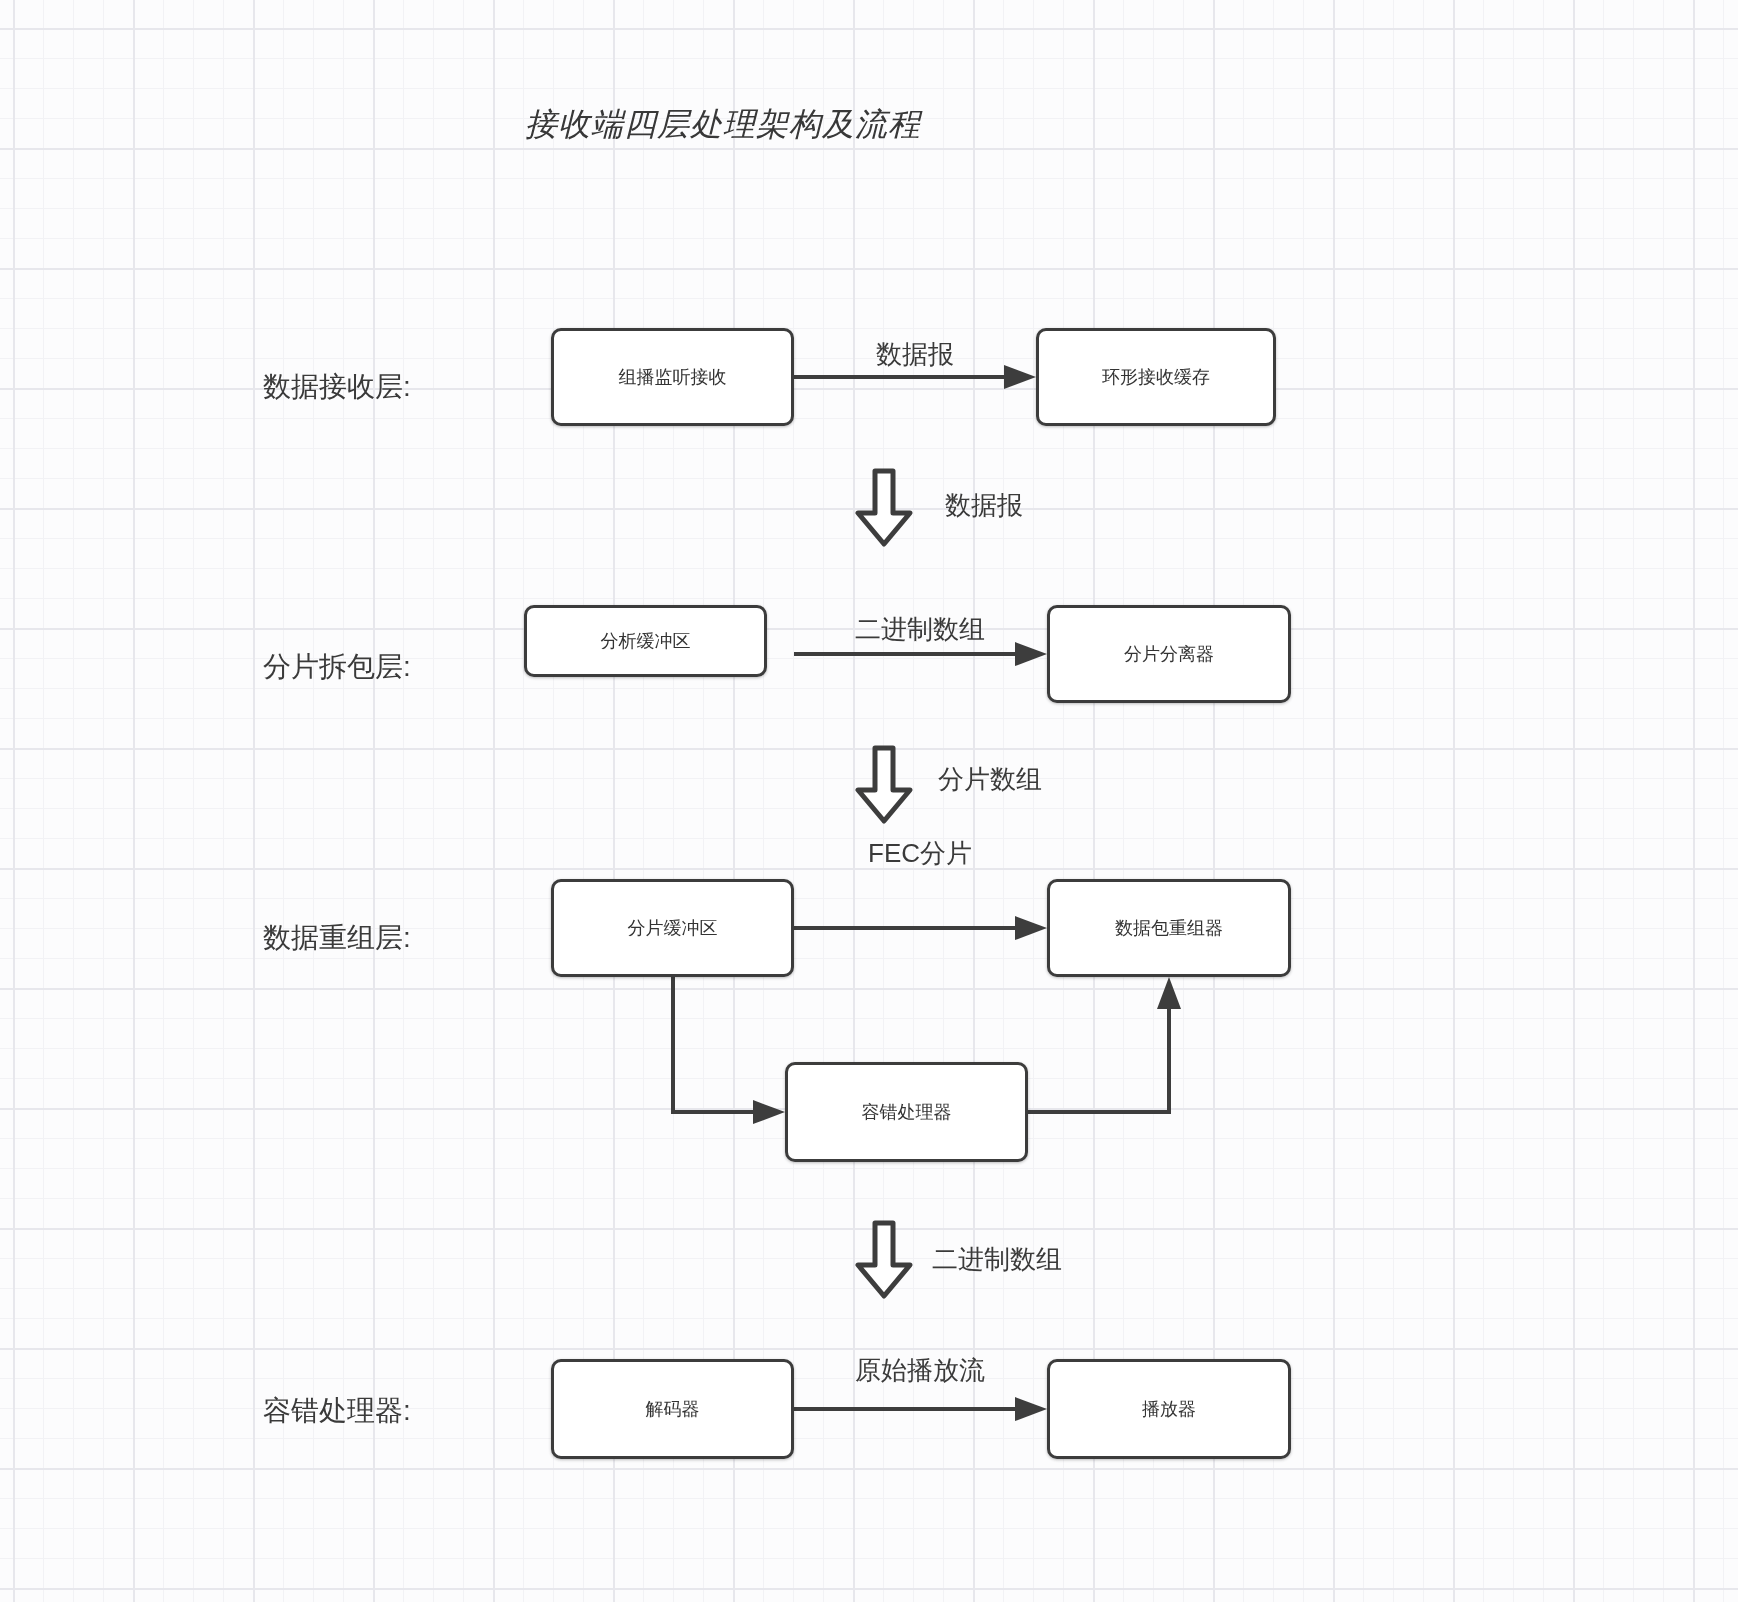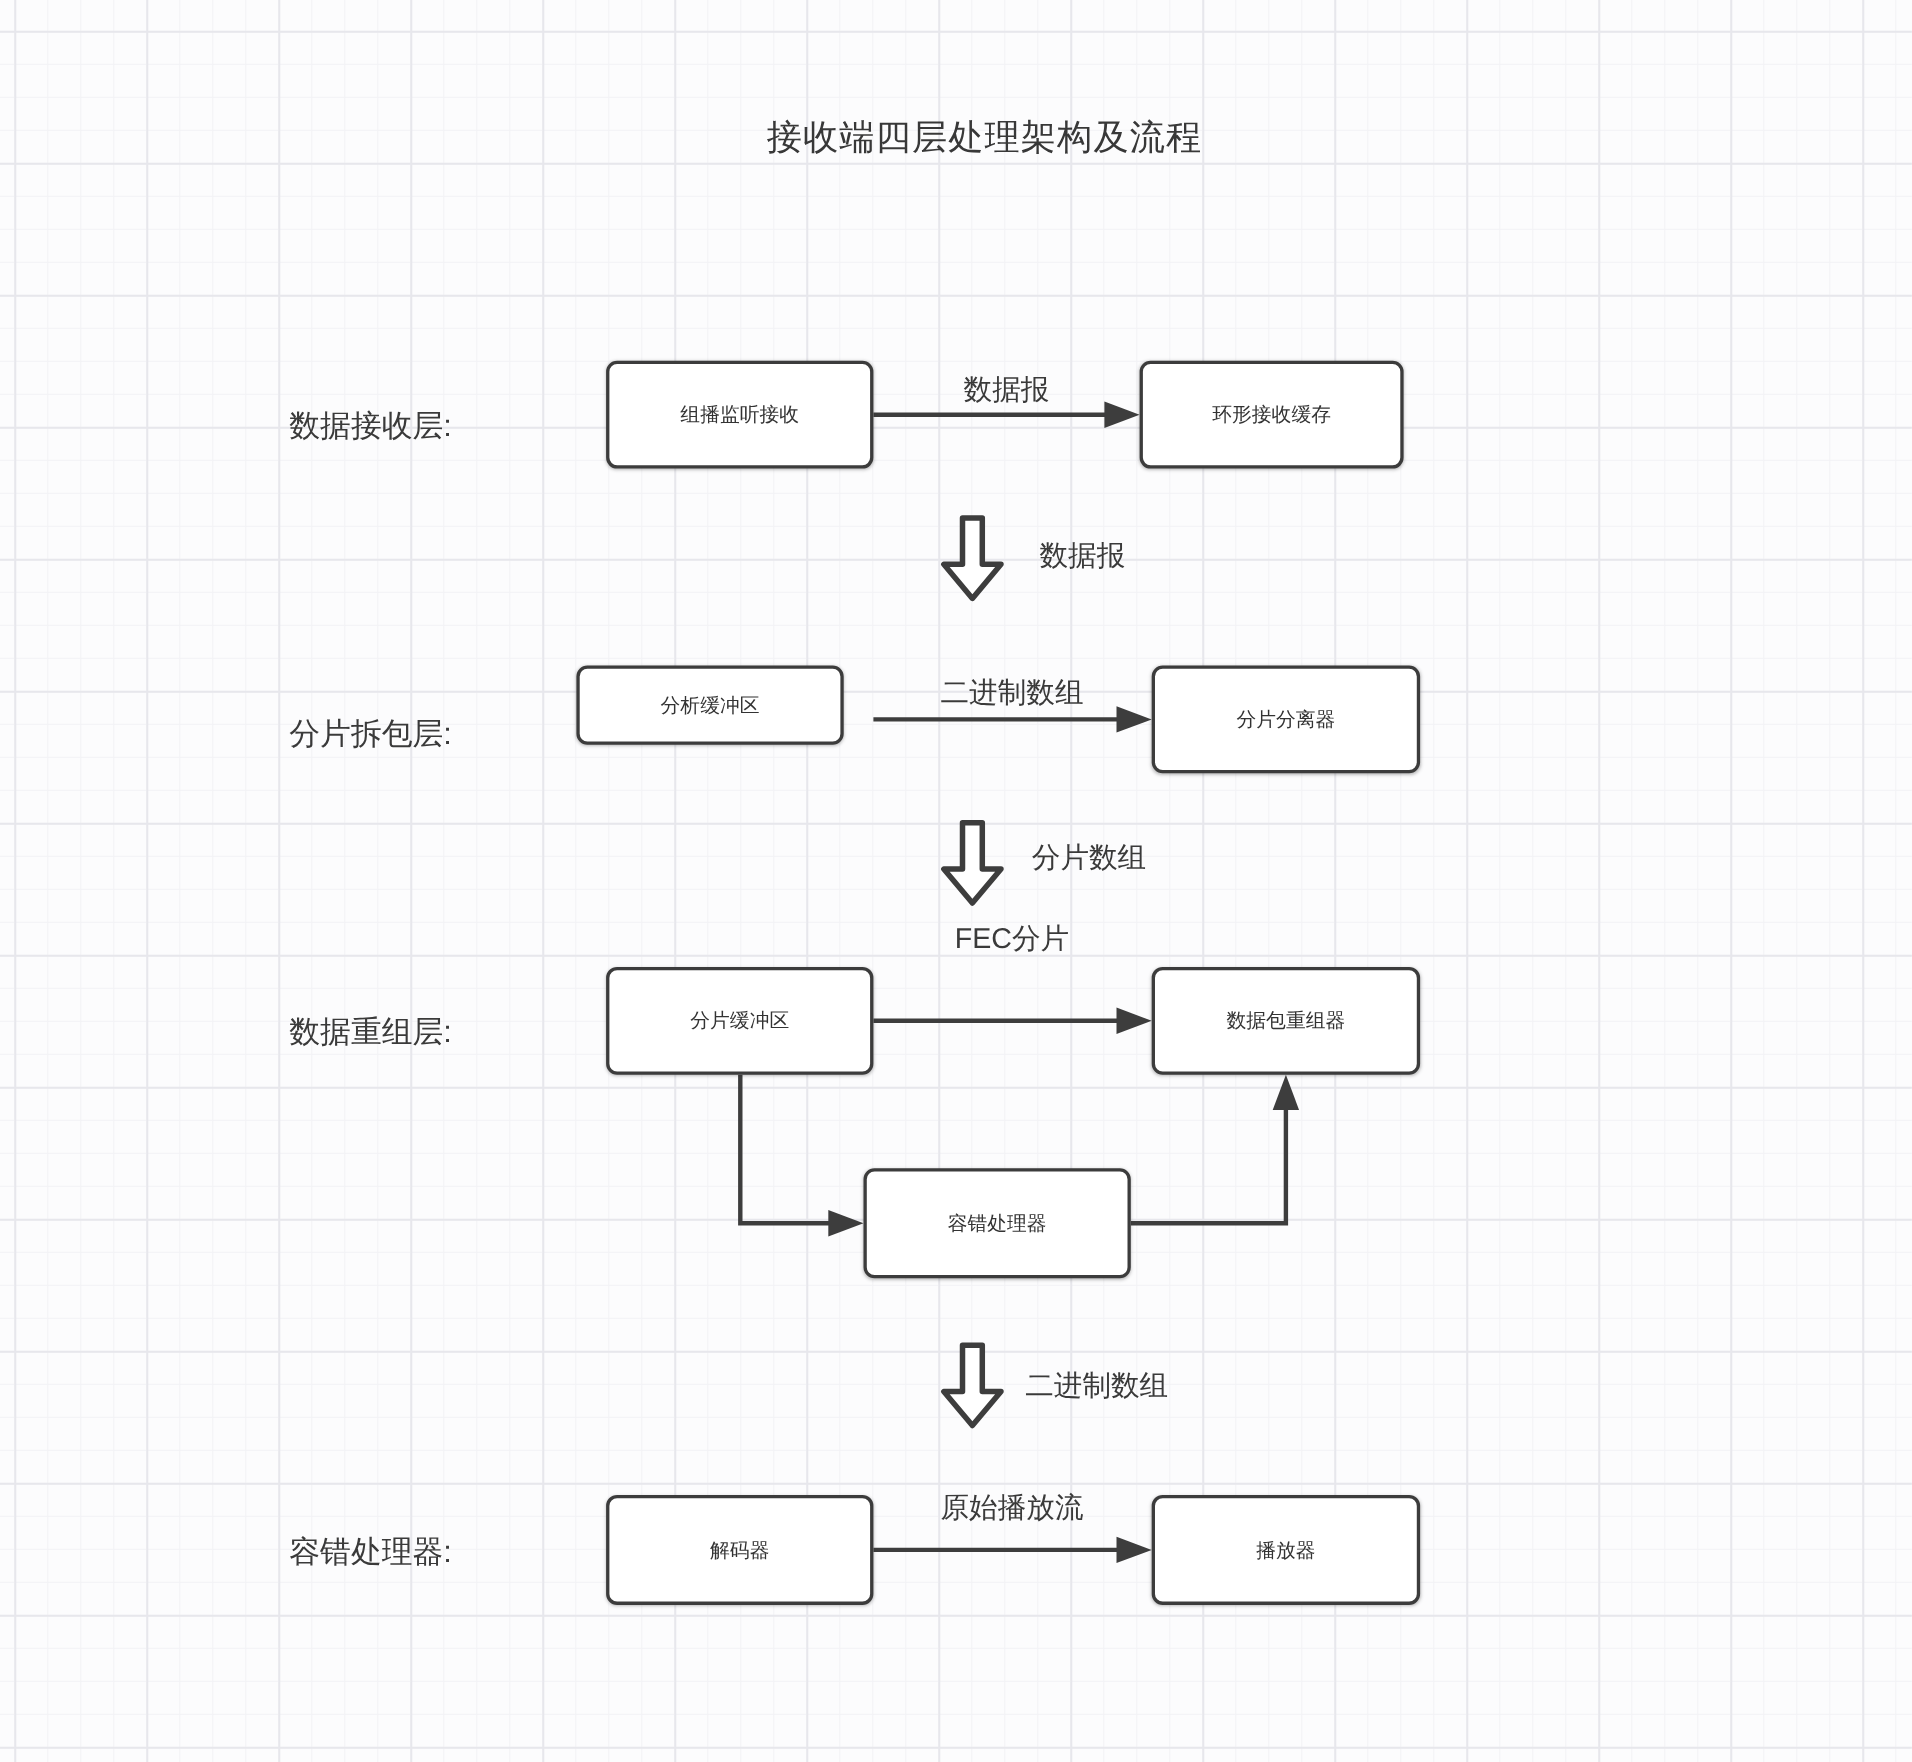--- a/index.html
+++ b/index.html
@@ -17,24 +17,25 @@
       linear-gradient(to right, #e7e7ec 2px, transparent 2px),
       linear-gradient(to bottom, #e7e7ec 2px, transparent 2px),
       linear-gradient(to right, #f2f2f5 1px, transparent 1px),
       linear-gradient(to bottom, #f2f2f5 1px, transparent 1px);
     background-size: 120px 120px, 120px 120px, 30px 30px, 30px 30px;
     background-position: 13px 28px, 13px 28px, 13px 28px, 13px 28px;
   }
   .title {
     position: absolute;
     left: 525px; top: 103px; width: 740px;
-    text-align: center;
+    text-align: left;
     font-size: 32px;
     letter-spacing: 1px;
     color: #383838;
+    font-style: italic;
   }
   .node {
     position: absolute;
     background: #ffffff;
     border: 3px solid #3c3c3c;
     border-radius: 10px;
     display: flex;
     align-items: center;
     justify-content: center;
     font-size: 18px;

